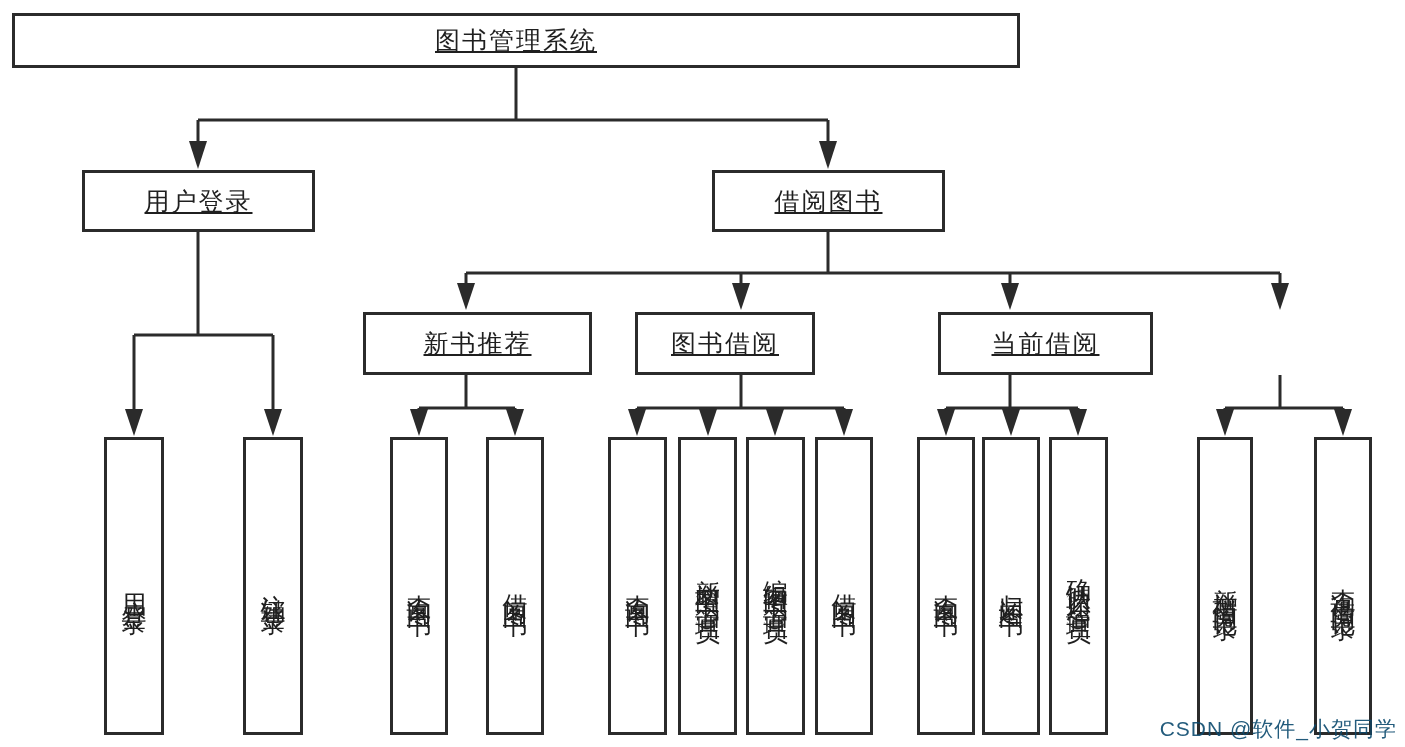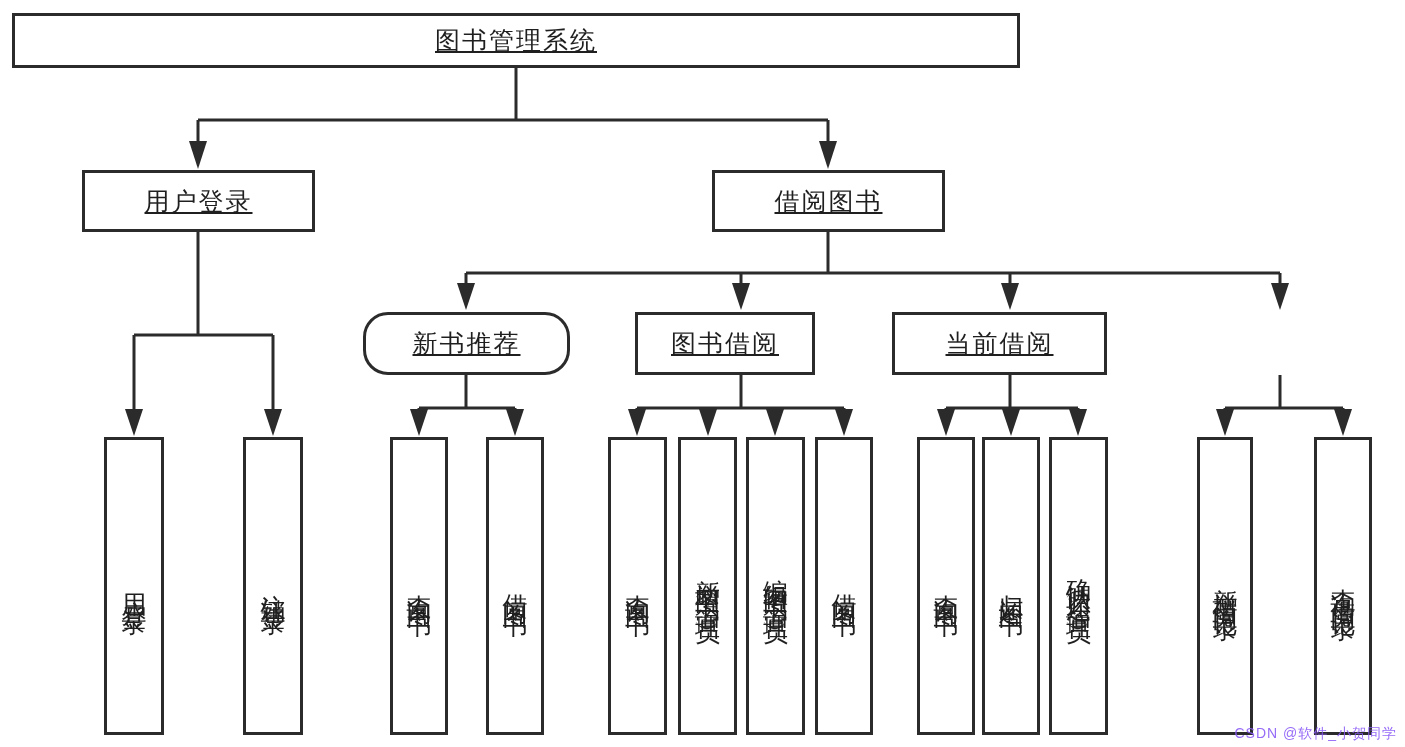--- a/index.html
+++ b/index.html
@@ -52,22 +52,22 @@
     text-orientation: mixed;
     font-size: 25px;
     letter-spacing: 6px;
     line-height: 1;
   }
   #watermark {
     position: absolute;
     right: 8px;
     bottom: 4px;
     z-index: 5;
-    font-size: 14px;
-    color: #8b5cf6;
+    font-size: 21px;
+    color: #0c4a6e;
     opacity: 0.9;
     letter-spacing: 1px;
     white-space: nowrap;
   }
   svg line, svg path {
     stroke: #2b2b2b;
     stroke-width: 3;
     fill: none;
   }
   svg polygon {
@@ -154,23 +154,23 @@
       <path d="M1343 408 V414"></path>
       <polygon points="1334,409 1352,409 1343,436"></polygon>
     </g>
   </svg>
 
   <div class="node h-node root">图书管理系统</div>
 
   <div class="node h-node lvl" style="left:82px; top:170px; width:233px;">用户登录</div>
   <div class="node h-node lvl" style="left:712px; top:170px; width:233px;">借阅图书</div>
 
-  <div class="node h-node lvl" style="left:363px; top:312px; width:207px; height:63px;border-radius:25px;">新书推荐</div>
+  <div class="node h-node lvl" style="left:363px; top:312px; width:229px; height:63px;">新书推荐</div>
   <div class="node h-node lvl" style="left:635px; top:312px; width:180px; height:63px;">图书借阅</div>
-  <div class="node h-node lvl" style="left:892px; top:312px; width:215px; height:63px;">当前借阅</div>
+  <div class="node h-node lvl" style="left:938px; top:312px; width:215px; height:63px;">当前借阅</div>
 
   <div class="node leaf" style="left:104px; width:60px;">用户登录</div>
   <div class="node leaf" style="left:243px; width:60px;">注销登录</div>
 
   <div class="node leaf" style="left:390px; width:58px;">查询图书</div>
   <div class="node leaf" style="left:486px; width:58px;">借阅图书</div>
 
   <div class="node leaf" style="left:608px; width:59px;">查询图书</div>
   <div class="node leaf" style="left:678px; width:59px;">新增图书（管理员）</div>
   <div class="node leaf" style="left:746px; width:59px;">编辑图书（管理员）</div>

